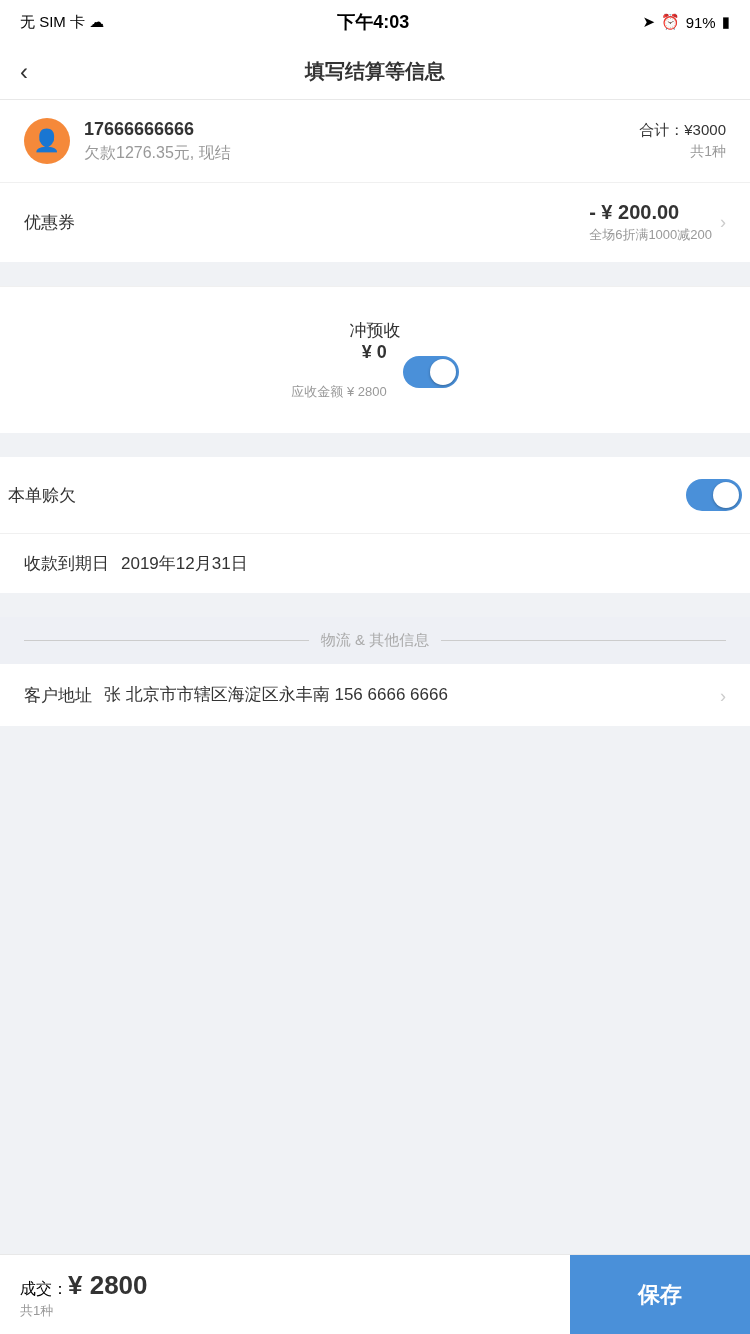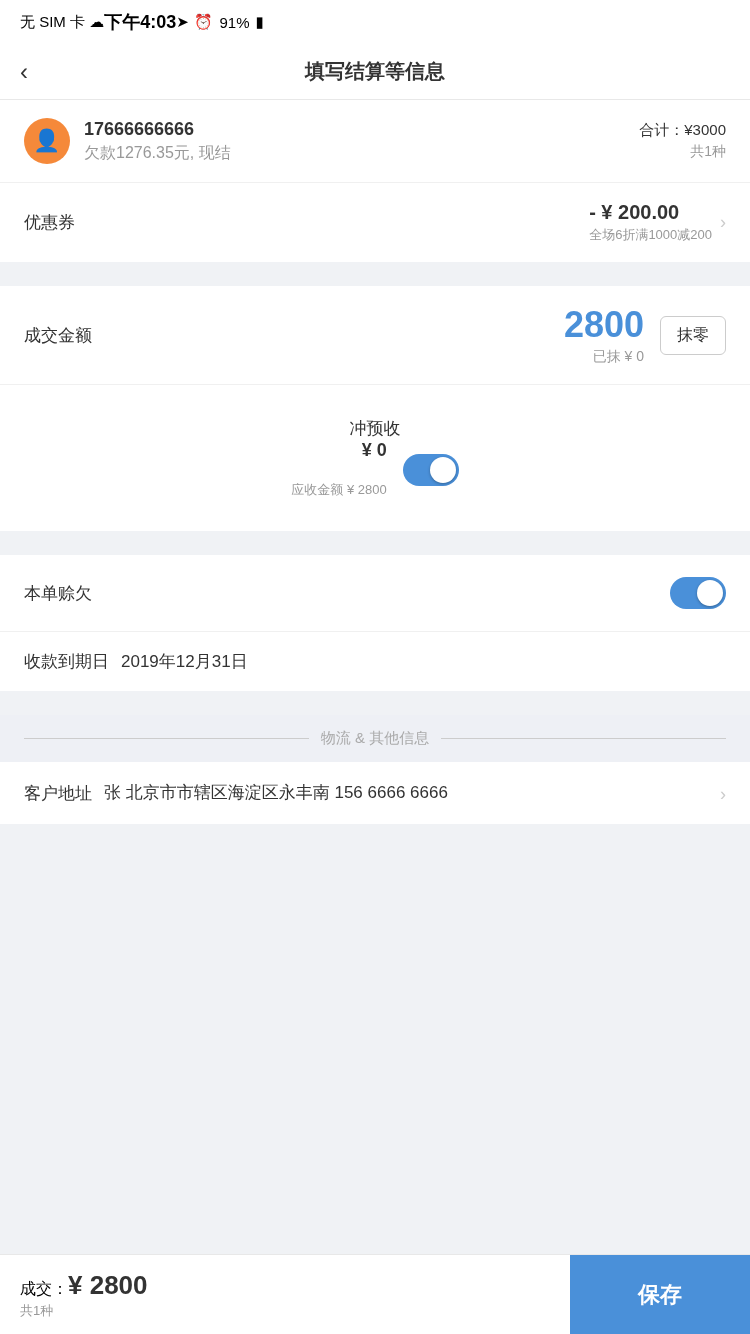--- a/index.html
+++ b/index.html
@@ -12,20 +12,21 @@
       position: relative;
       overflow-x: hidden;
     }
 
     
     .status-bar {
       background: #fff;
       height: 44px;
       display: flex;
       align-items: center;
+      justify-content: space-between;
       padding: 0 20px;
       font-size: 15px;
       font-weight: 500;
     }
     .status-left { display: flex; align-items: center; gap: 8px; }
     .status-center { font-size: 18px; font-weight: 600; }
     .status-right { display: flex; align-items: center; gap: 6px; font-size: 15px; }
 
     
     .nav-bar {
@@ -242,21 +243,21 @@
       background: #fff;
       position: absolute;
       top: 3px;
       right: 3px;
       box-shadow: 0 1px 3px rgba(0,0,0,0.3);
     }
 
     
     .debt-row {
       background: #fff;
-      padding: 22px 24px;
+      padding: 22px 8px;
       display: flex;
       align-items: center;
       justify-content: space-between;
     }
     .debt-label {
       font-size: 17px;
       color: #333;
     }
 
     
@@ -430,30 +431,20 @@
           <div class="coupon-desc">全场6折满1000减200</div>
         </div>
         <span class="chevron-icon">›</span>
       </div>
     </div>
   </div>
 
   <div class="section-gray"></div>
 
   <div class="card">
-    <div class="deal-row">
-      <span class="deal-label">成交金额</span>
-      <div class="deal-right">
-        <div class="deal-amount-wrap">
-          <div class="deal-amount">2800</div>
-          <div class="deal-wiped">已抹  ¥ 0</div>
-        </div>
-        <button class="round-zero-btn">抹零</button>
-      </div>
-    </div>
 
     <div class="prepay-row">
       <span class="prepay-label">冲预收</span>
       <div class="prepay-right">
         <div class="prepay-amount-wrap">
           <div class="prepay-amount">¥ 0</div>
           <div class="prepay-receivable">应收金额 ¥ 2800</div>
         </div>
         <div class="toggle">
           <div class="toggle-thumb"></div>

